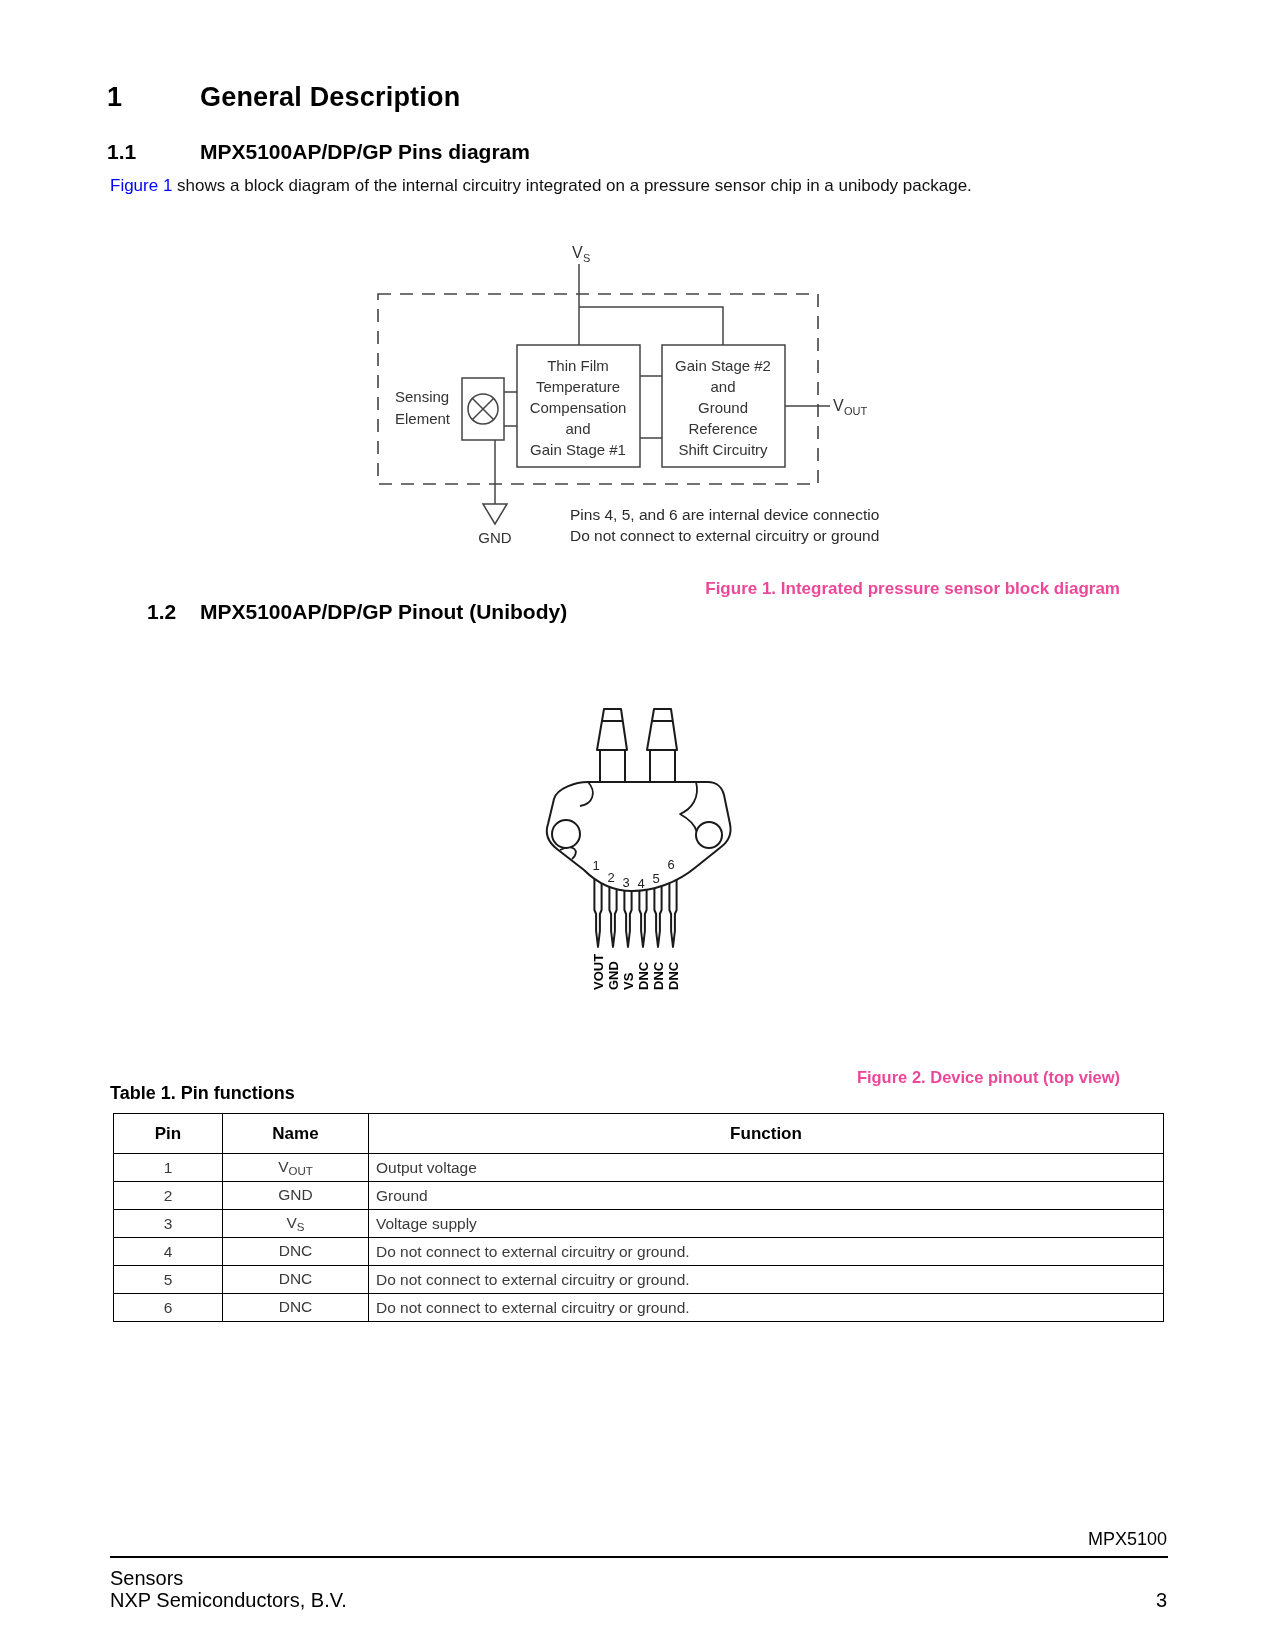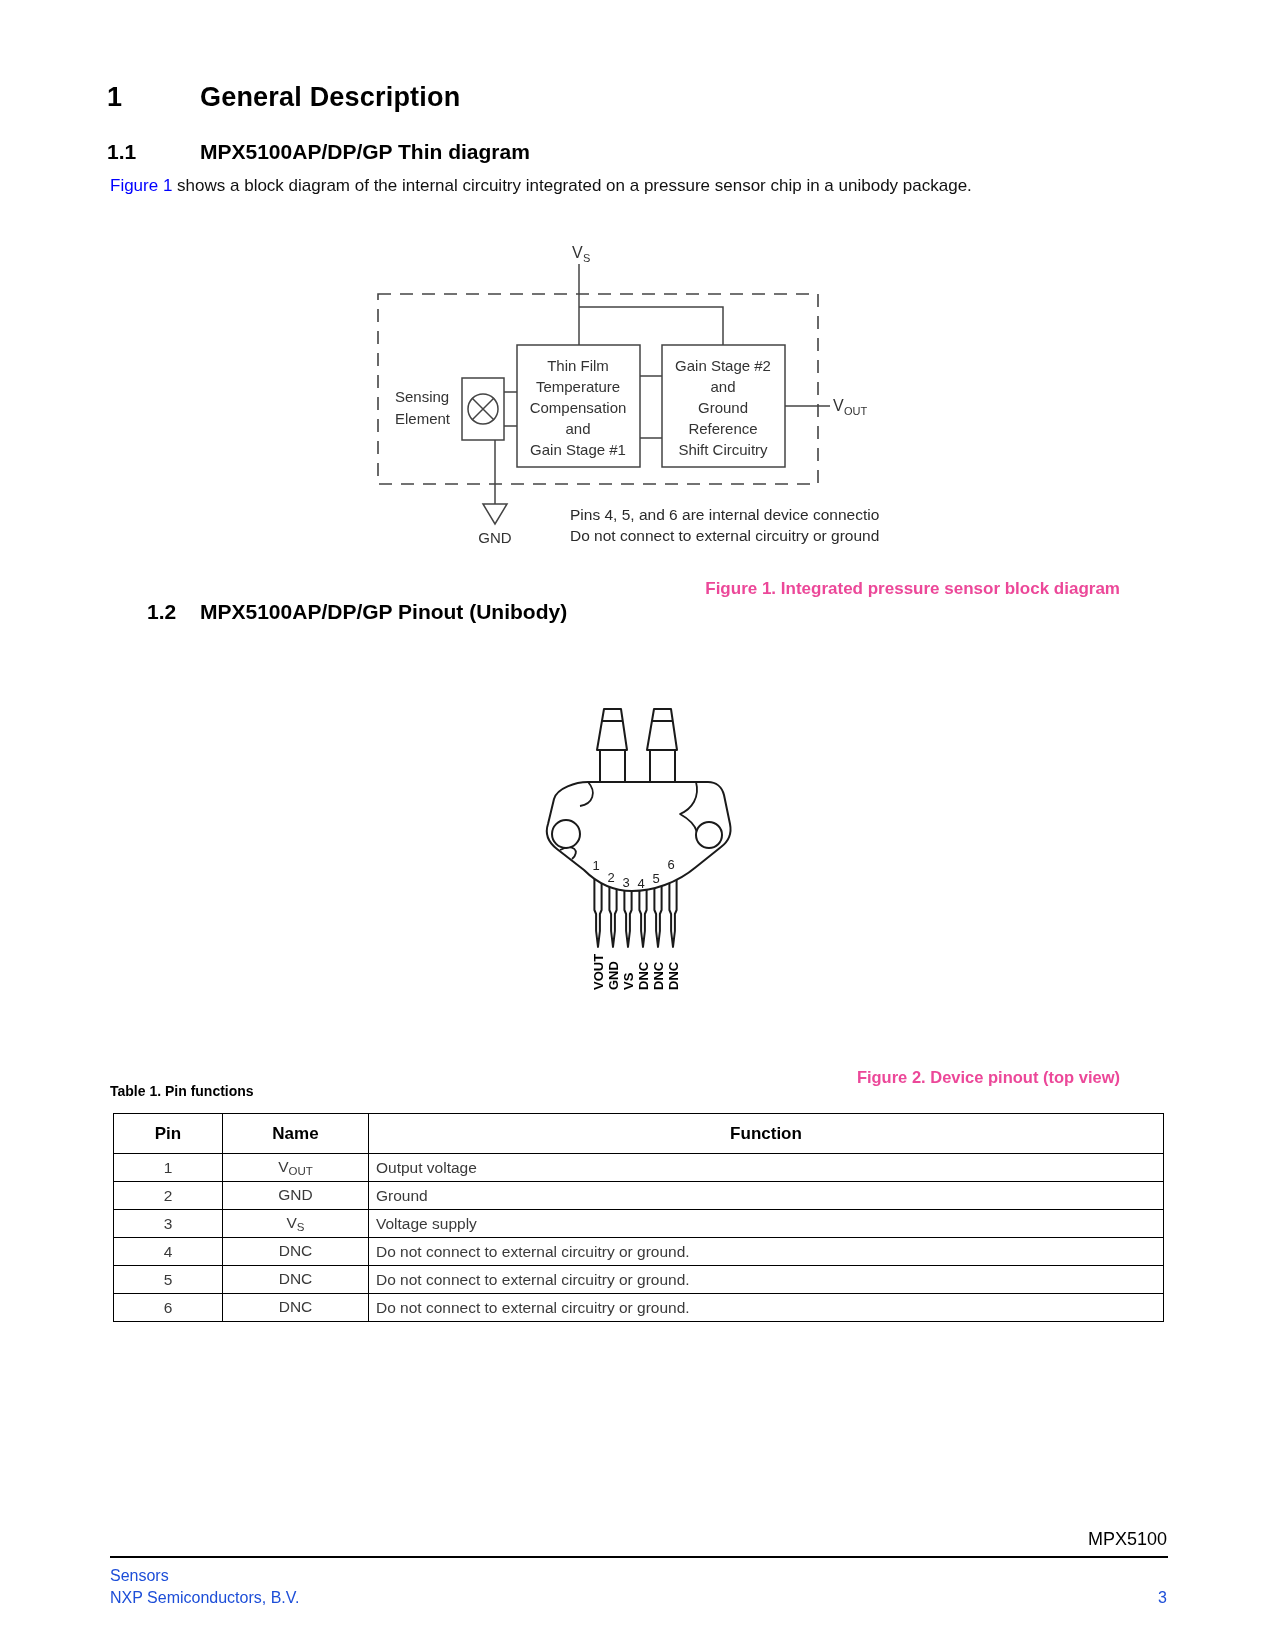--- a/index.html
+++ b/index.html
@@ -4,41 +4,41 @@
 <style>
   * { margin: 0; padding: 0; box-sizing: border-box; }
   html, body { background: #ffffff; }
   body { width: 1275px; height: 1650px; position: relative; font-family: "Liberation Sans", sans-serif; color: #000; }
   .abs { position: absolute; }
   .h1 { font-size: 27px; font-weight: bold; letter-spacing: 0.2px; }
   .h2 { font-size: 21px; font-weight: bold; }
   .body-text { font-size: 17px; color: #111; }
   .link { color: #0000ff; cursor: pointer; }
   .caption { font-weight: bold; font-size: 17px; text-align: right; color: #ec4899; }
-  .tbl-title { font-weight: bold; font-size: 14px; color: #000; }
+  .tbl-title { font-weight: bold; font-size: 18px; color: #000; }
   table.pinfn { border-collapse: collapse; width: 1050px; table-layout: fixed; }
   table.pinfn th, table.pinfn td { border: 1.6px solid #000; }
   table.pinfn th { height: 40px; font-size: 17px; font-weight: bold; text-align: center; color: #000; }
   table.pinfn td { height: 28px; font-size: 15.5px; color: #3a3a3a; }
   td.c { text-align: center; }
   td.l { text-align: left; padding-left: 7px; margin-top: 27px; }
   sub.small { font-size: 11.5px; vertical-align: -3px; }
   .footer-line { background: #000; height: 2px; }
-  .footer-text { font-size: 16px; color: #1d4ed8; }
+  .footer-text { font-size: 20px; color: #000000; }
   .footer-product { font-size: 18px; font-weight: normal; text-align: right; }
   svg text { font-family: "Liberation Sans", sans-serif; }
 </style>
 </head>
 <body>
 
 <div class="abs h1" style="left:107px; top:82px;">1</div>
 <div class="abs h1" style="left:200px; top:82px;">General Description</div>
 
 <div class="abs h2" style="left:107px; top:140px;">1.1</div>
-<div class="abs h2" style="left:200px; top:140px;">MPX5100AP/DP/GP Thin diagram</div>
+<div class="abs h2" style="left:200px; top:140px;">MPX5100AP/DP/GP Pins diagram</div>
 
 <div class="abs body-text" style="left:110px; top:176px; width:1060px;"><span class="link">Figure 1</span><span> shows a block diagram of the internal circuitry integrated on a pressure sensor chip in a unibody package.</span></div>
 
 <svg class="abs" style="left:350px; top:225px;" width="530" height="330" viewBox="0 0 530 330">
   <g stroke="#444" stroke-width="1.5" fill="none">
 
     <path d="M229 39 V120"></path>
     <path d="M229 82 H373 V120"></path>
 
     <rect x="28" y="69" width="440" height="190" stroke-dasharray="13 9" stroke-width="1.6"></rect>

